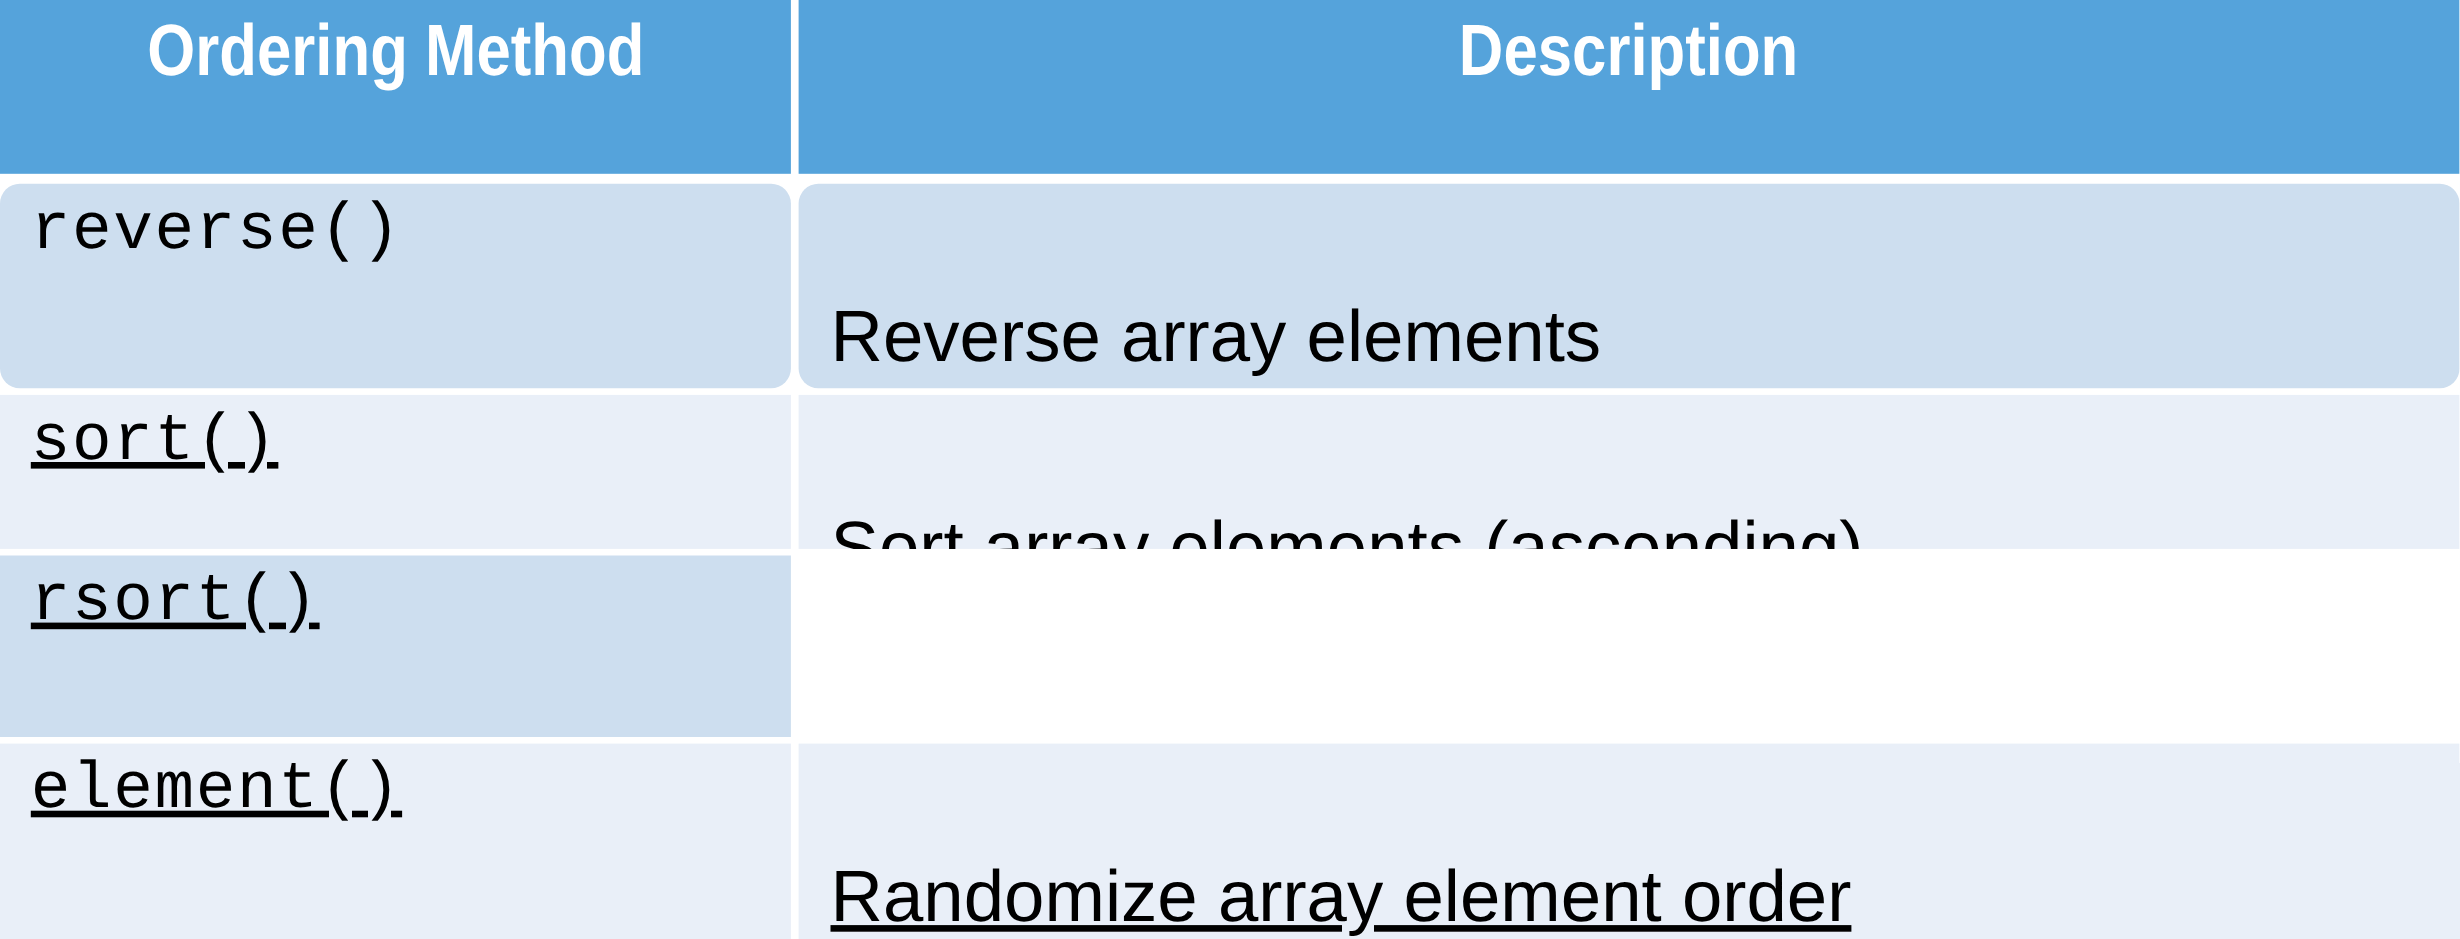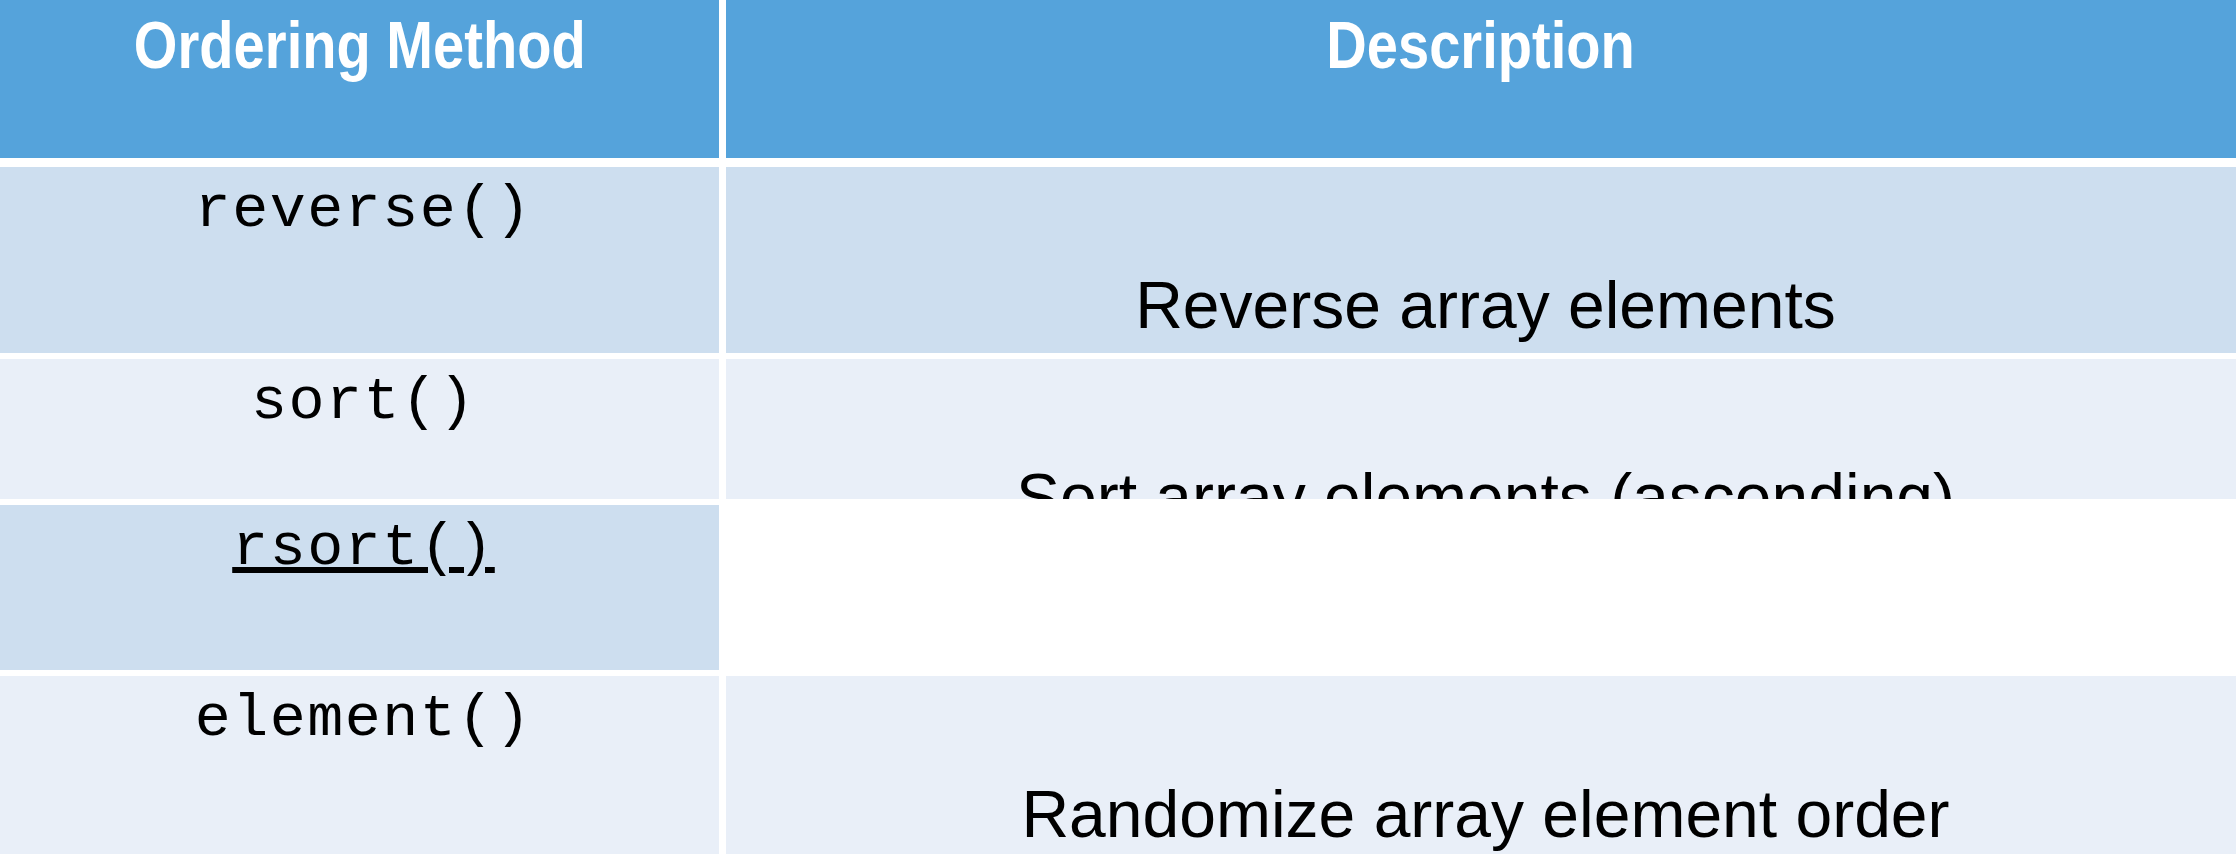--- a/index.html
+++ b/index.html
@@ -10,31 +10,30 @@
   .table {
     position: relative;
     width: 1940px;
     height: 854px;
     display: grid;
     grid-template-columns: 719px 7px 1510px;
     grid-template-rows: 158px 9px 186px 6px 140px 6px 165px 6px 178px;
     background: var(--grid-gap, #ffffff);
     font-family: "Liberation Sans", sans-serif;
     box-sizing: border-box;
-    text-align: center;
   }
   .cell {
     box-sizing: border-box;
     overflow: hidden;
   }
   
   .c1 { grid-column: 1; }
   .c2 { grid-column: 3; }
   .r-header { grid-row: 1; }
-  .r1 { grid-row: 3; }
+  .r1 { grid-row: 3; border-radius: 18px; }
   .r2 { grid-row: 5; }
   .r3 { grid-row: 7; text-decoration: underline; }
   .r4 { grid-row: 9; }
 
   .header-cell {
     background: var(--header-bg, #55a3db);
     color: var(--header-text, #ffffff);
     display: flex;
     justify-content: center;
     align-items: flex-start;
@@ -43,21 +42,21 @@
     line-height: 1.38;
   }
   .header-cell .condense {
     display: inline-block;
     transform: scaleX(0.85);
     transform-origin: 50% 0;
     white-space: nowrap;
   }
 
   .band-dark  { background: var(--band-dark, #cddeef); }
-  .band-light { background: var(--band-light, #e9eff8); }
+  .band-light { background: var(--band-light, #e9eff8); text-decoration: underline; }
 
   .method-cell {
     color: var(--body-text, #000000);
     font-family: "Liberation Mono", monospace;
     font-size: 60px;
     letter-spacing: 1.5px;
     line-height: 1.38;
     padding: 2px 20px 0 28px;
   }
   .desc-cell {

